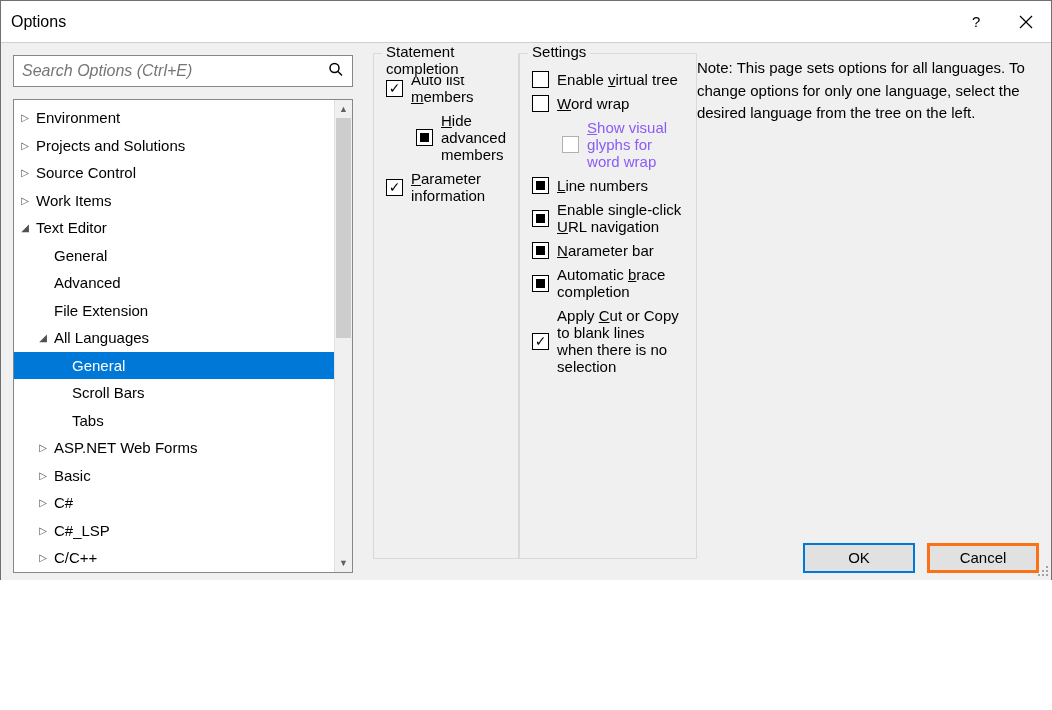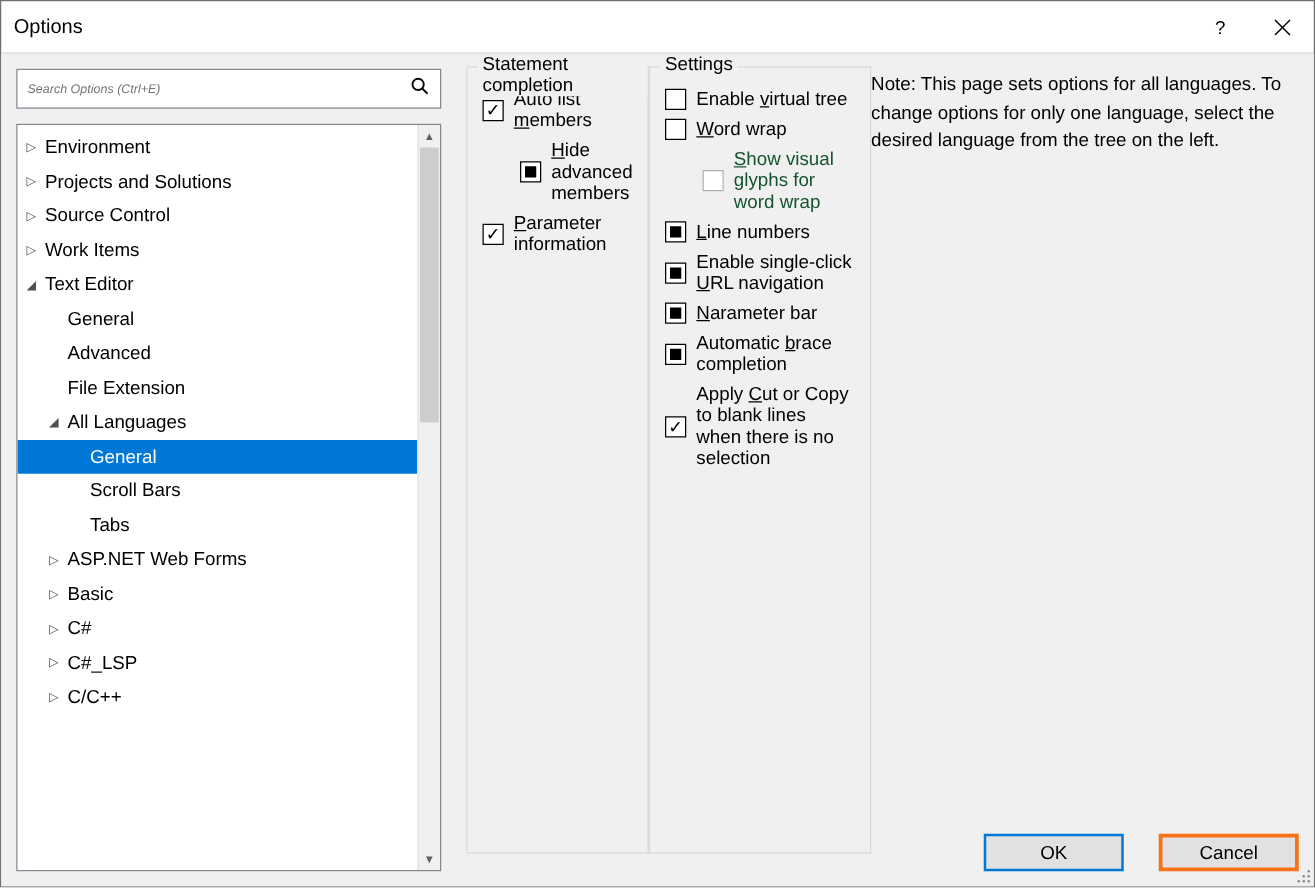--- a/index.html
+++ b/index.html
@@ -1,53 +1,53 @@
 <!DOCTYPE html>
 <html><head>
 <meta charset="utf-8">
 <style>
 * { box-sizing: border-box; margin: 0; padding: 0; }
 body { font-family: "Segoe UI", Tahoma, sans-serif; font-size: 15px; color: #000; background: #fff; }
-.window { width: 1052px; height: 710px; border: 1px solid #707070; background: #fff; display: flex; flex-direction: column; position: relative; }
+.window { width: 1052px; height: 580px; border: 1px solid #707070; background: #fff; display: flex; flex-direction: column; position: relative; }
 .titlebar { height: 42px; display: flex; align-items: center; padding-left: 10px; border-bottom: 1px solid #d0d0d0; }
 .titlebar-text { font-size: 16px; }
 .titlebar-controls { margin-left: auto; display: flex; align-items: center; }
 .tb-btn { width: 50px; height: 41px; display: flex; align-items: center; justify-content: center; cursor: pointer; }
 .tb-btn svg { width: 16px; height: 16px; }
 .content { flex: 1; display: flex; background: #f0f0f0; }
 .left-col { width: 356px; padding: 12px 4px 12px 12px; display: flex; flex-direction: column; }
 .search-wrap { position: relative; border: 1px solid #828790; background: #fff; height: 32px; display: flex; align-items: center; padding: 0 32px 0 8px; }
-.search-wrap input { border: none; outline: none; width: 100%; font-size: 10px; font-style: italic; color: #15803d; background: transparent; }
+.search-wrap input { border: none; outline: none; width: 100%; font-size: 16px; font-style: italic; color: #15803d; background: transparent; }
 .search-wrap .mag { position: absolute; right: 8px; top: 50%; transform: translateY(-50%); }
 .tree-outer { flex: 1; margin-top: 12px; border: 1px solid #828790; background: #fff; display: flex; position: relative; }
 .tree { flex: 1; overflow: hidden; padding-top: 4px; }
 .scrollbar { width: 18px; background: #f0f0f0; border-left: 1px solid #e0e0e0; position: relative; }
 .scrollbar .arrow-up, .scrollbar .arrow-down { height: 18px; display: flex; align-items: center; justify-content: center; font-size: 9px; color: #606060; }
 .scrollbar .arrow-down { position: absolute; bottom: 0; width: 100%; }
 .scrollbar .thumb { position: absolute; top: 18px; left: 1px; right: 1px; height: 220px; background: #cdcdcd; }
 .tree-row { height: 27.5px; display: flex; align-items: center; cursor: pointer; padding-left: 4px; white-space: nowrap; }
 .tree-row.selected { background: #0078d7; color: #fff; }
 .tree-twisty { width: 14px; display: inline-flex; justify-content: center; font-size: 10px; color: #505050; }
 .tree-row.selected .tree-twisty { color: #fff; }
 .tree-label { padding-left: 4px; }
 .depth0 { padding-left: 4px; }
 .depth1 { padding-left: 22px; }
 .depth2 { padding-left: 40px; }
 .right-col { flex: 1; display: flex; flex-direction: row; padding: 10px 12px 12px 16px; position: relative; }
 .group { border: 1px solid #d9d9d9; padding: 10px 12px 14px 12px; margin-bottom: 14px; position: relative; }
 .group-title { position: absolute; top: -11px; left: 8px; background: #f0f0f0; padding: 0 4px; font-size: 15px; }
 .check-row { display: flex; align-items: center; margin: 7px 0; }
 .check-row.indent { padding-left: 30px; }
-.check-row.disabled { color: #14532d; }
+.check-row.disabled { color: #8b5cf6; }
 .checkbox { width: 17px; height: 17px; border: 1px solid #000; background: #fff; margin-right: 8px; display: inline-flex; align-items: center; justify-content: center; flex-shrink: 0; }
 .checkbox.disabled { border-color: #b0b0b0; }
 .checkbox .tick { font-size: 14px; line-height: 1; color: #000; }
 .checkbox .square { width: 9px; height: 9px; background: #000; }
 .note { font-size: 15px; margin-top: 4px; line-height: 1.5; }
-.buttonbar { position: absolute; bottom: 12px; right: 12px; display: flex; gap: 28px; border-radius: 11px; }
+.buttonbar { position: absolute; bottom: 12px; right: 12px; display: flex; gap: 12px; border-radius: 11px; }
 .btn { width: 112px; height: 30px; background: #e1e1e1; border: 3px solid #f97316; display: flex; align-items: center; justify-content: center; cursor: pointer; font-size: 15px; }
 .btn.primary { border: 2px solid #0078d7; }
 .resize-grip { position: absolute; bottom: 2px; right: 2px; width: 14px; height: 14px; }
 .ul { text-decoration: underline; }
 </style>
 </head>
 <body>
 
 <div class="window">
   <div class="titlebar">

